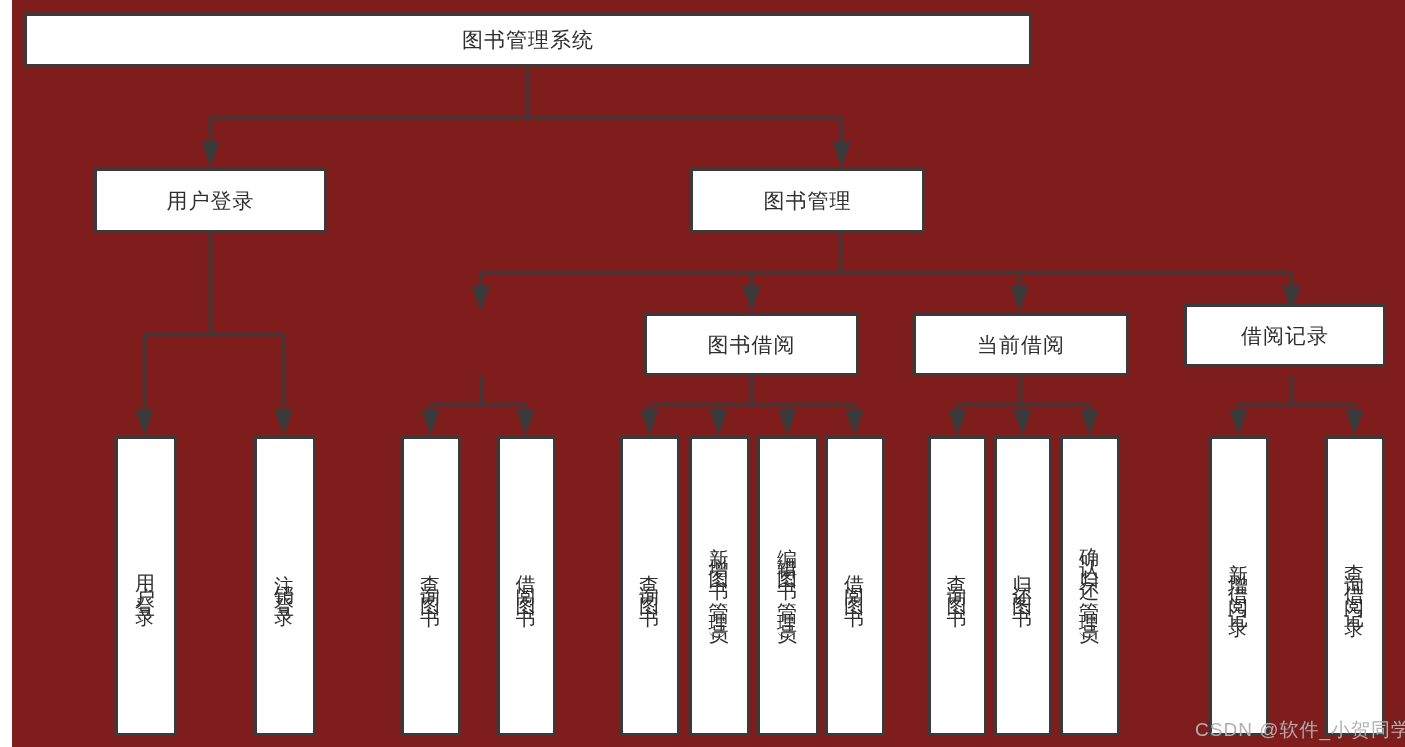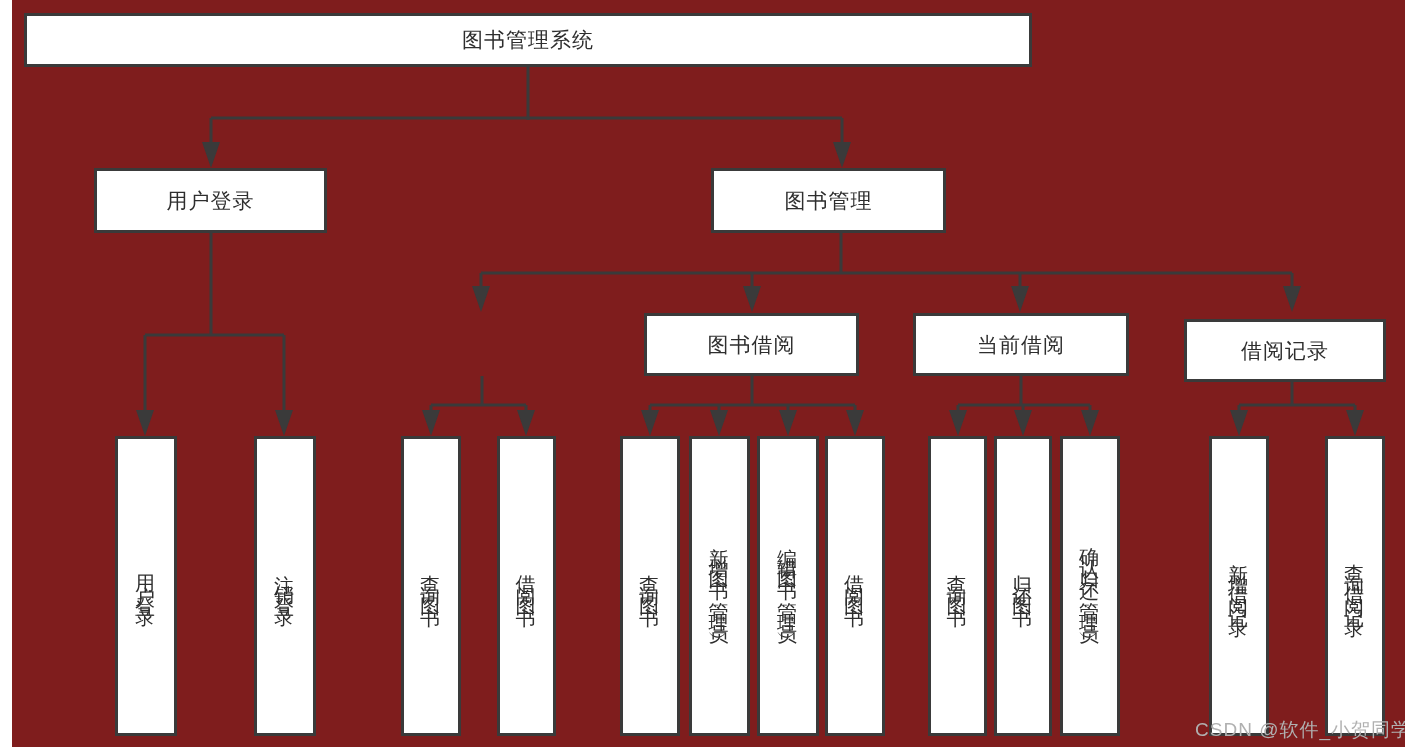--- a/index.html
+++ b/index.html
@@ -67,25 +67,25 @@
       <polygon points="1002,410 1020,410 1011,436"></polygon>
       <polygon points="1069,410 1087,410 1078,436"></polygon>
       <polygon points="1218,410 1236,410 1227,436"></polygon>
       <polygon points="1334,410 1352,410 1343,436"></polygon>
     </g>
   </svg>
 
   <div class="node h" style="left:12px;top:13px;width:1008px;height:54px">图书管理系统</div>
 
   <div class="node h" style="left:82px;top:168px;width:233px;height:65px">用户登录</div>
-  <div class="node h" style="left:699px;top:168px;width:235px;height:65px">图书管理</div>
+  <div class="node h" style="left:678px;top:168px;width:235px;height:65px">图书管理</div>
 
   <div class="node h" style="left:901px;top:313px;width:216px;height:63px">当前借阅</div>
   <div class="node h" style="left:632px;top:313px;width:215px;height:63px">图书借阅</div>
-  <div class="node h" style="left:1172px;top:319px;width:202px;height:63px">借阅记录</div>
+  <div class="node h" style="left:1172px;top:304px;width:202px;height:63px">借阅记录</div>
 
   <div class="node v" style="left:103px;top:436px;width:62px;height:300px">用户登录</div>
   <div class="node v" style="left:242px;top:436px;width:62px;height:300px">注销登录</div>
 
   <div class="node v" style="left:389px;top:436px;width:60px;height:300px">查询图书</div>
   <div class="node v" style="left:485px;top:436px;width:59px;height:300px">借阅图书</div>
 
   <div class="node v" style="left:608px;top:436px;width:60px;height:300px">查询图书</div>
   <div class="node v" style="left:677px;top:436px;width:61px;height:300px">新增图书（管理员）</div>
   <div class="node v" style="left:745px;top:436px;width:62px;height:300px">编辑图书（管理员）</div>

